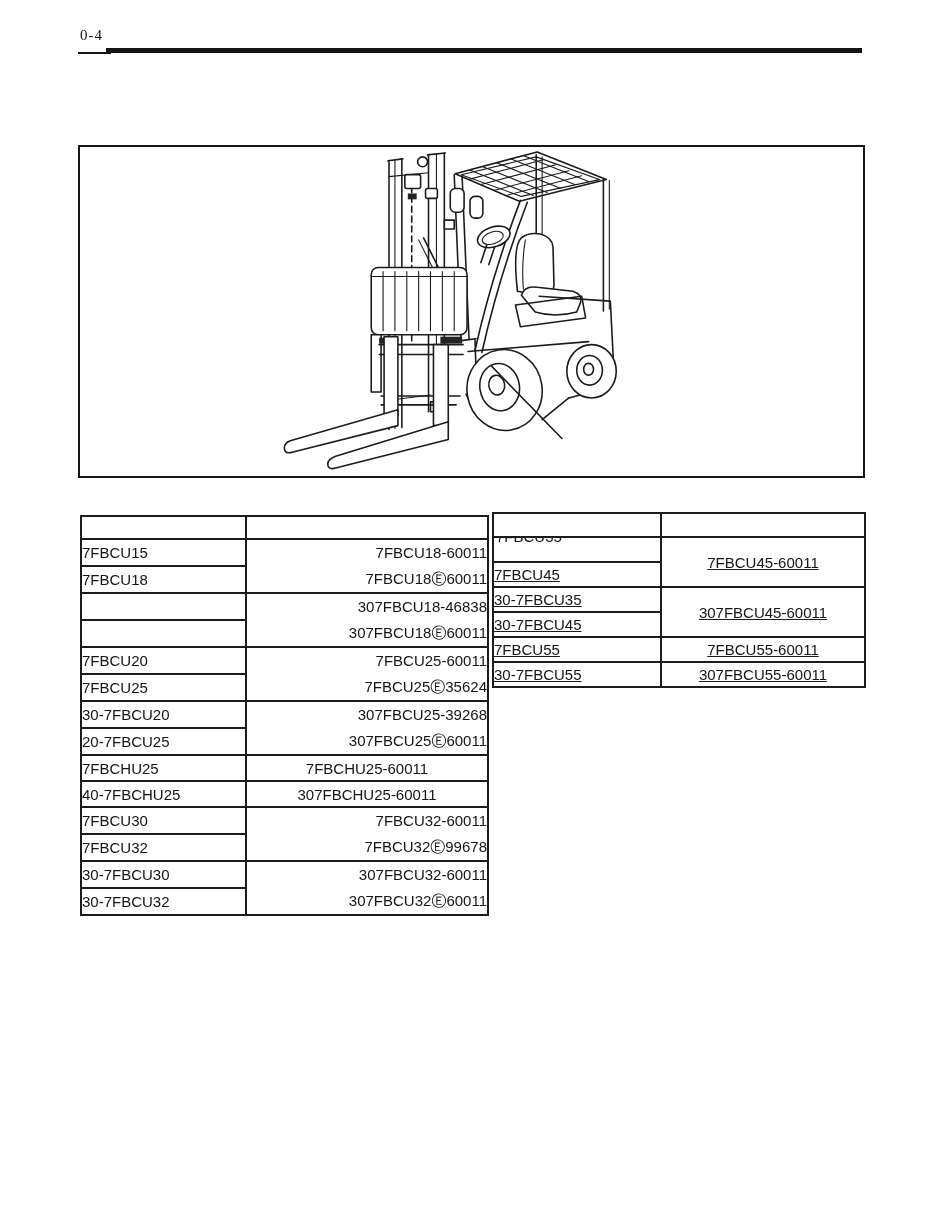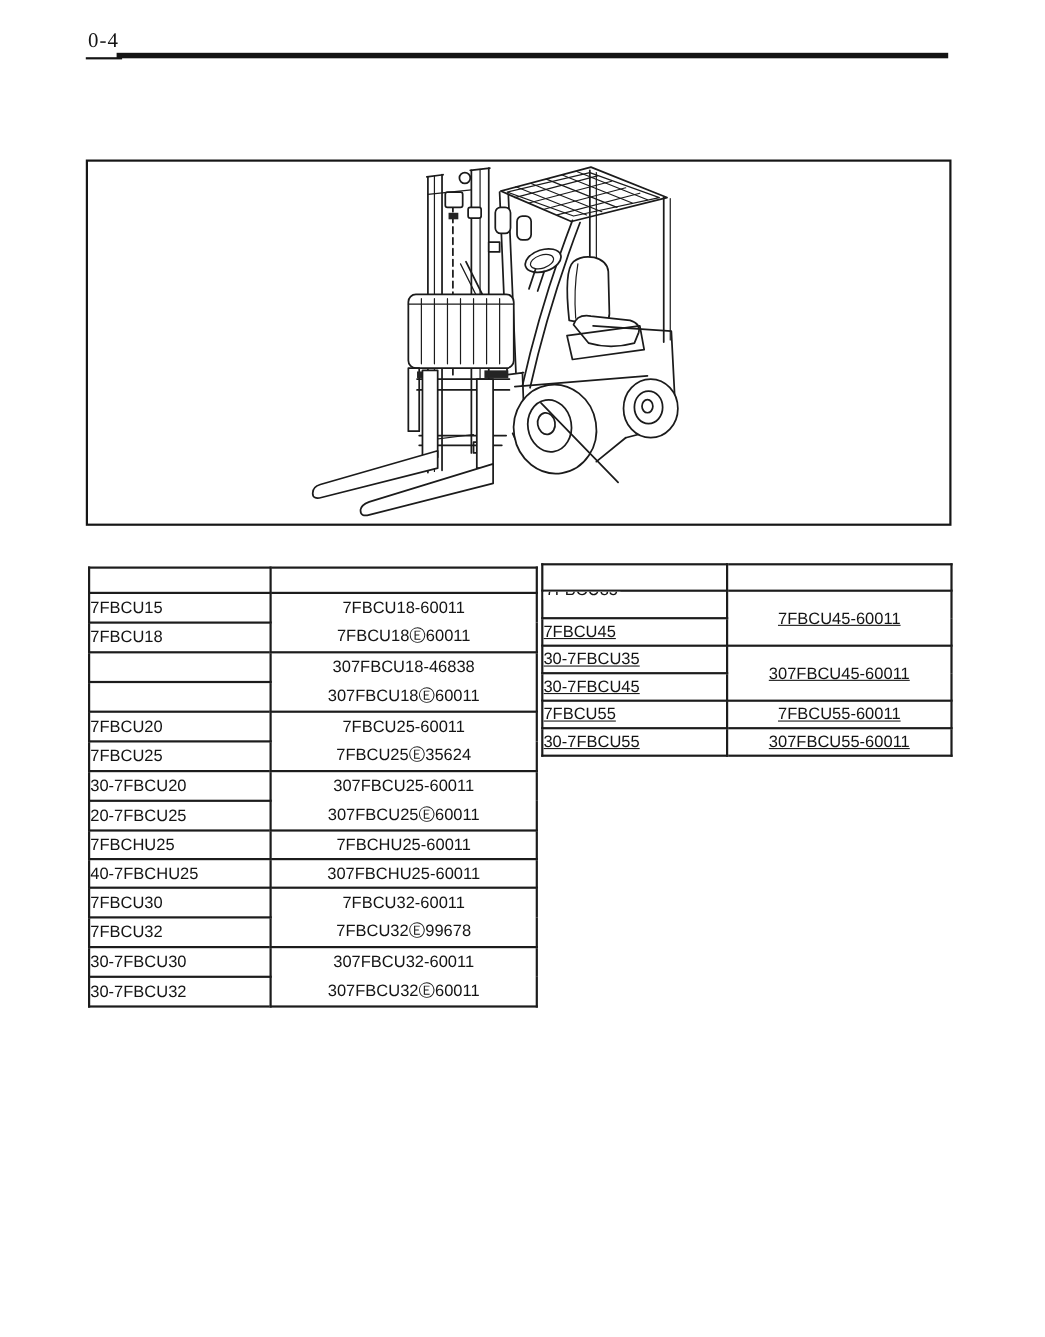--- a/index.html
+++ b/index.html
@@ -2,21 +2,21 @@
 <html><head>
 <meta charset="utf-8">
 <style>
   html,body{margin:0;padding:0;background:#fff;}
   body{width:950px;height:1215px;position:relative;overflow:hidden;
        font-family:"Liberation Sans",sans-serif;color:#1b1b1b;}
   .abs{position:absolute;}
 
   
   .page-number{left:80px;top:27px;font-family:"Liberation Serif",serif;
-               font-size:19px;letter-spacing:1px;color:#141414;}
+               font-size:15px;letter-spacing:1px;color:#141414;}
   .rule-thin{left:78px;top:52px;width:33px;height:2px;background:#141414;}
   .rule-thick{left:106px;top:48px;width:756px;height:5px;background:#141414;}
 
   
   .figure-frame{left:78px;top:145px;width:787px;height:333px;
                 border:2px solid #161616;box-sizing:border-box;background:#fff;}
   .figure-frame svg{display:block;width:100%;height:100%;}
   .sk{stroke:#1b1b1b;stroke-width:1.6;fill:none;stroke-linecap:round;stroke-linejoin:round;}
   .skw{stroke:#1b1b1b;stroke-width:1.6;fill:#fff;stroke-linejoin:round;}
   .skd{fill:#242424;stroke:none;}
@@ -27,21 +27,21 @@
   table.spec td{border:2px solid #1c1c1c;padding:0;font-size:15px;
                 color:#141414;overflow:hidden;}
   td.model{text-align:left;padding-right:9px;}
   td.serial{text-align:center;}
   .left-table{left:80px;top:515px;width:407px;}
   .right-table{left:492px;top:512px;width:372px;text-decoration:underline;}
   .left-table tr{height:26px;}
   .left-table tr.hdr{height:23px;}
   .right-table tr{height:25px;}
   .right-table tr.hdr{height:24px;}
-  .mline{height:26px;line-height:26px;}
+  .mline{height:26px;line-height:26px;text-align:right;}
   .straddle{position:relative;top:-13px;display:inline-block;background:#fff;
             padding:0 2px;}
 </style>
 </head>
 <body>
 
 <div class="abs page-number">0-4</div>
 <div class="abs rule-thin"></div>
 <div class="abs rule-thick"></div>
 
@@ -176,21 +176,21 @@
           <div class="mline">7FBCU25-60011</div>
           <div class="mline">7FBCU25Ⓔ35624</div>
         </td>
       </tr>
   <tr>
         <td class="model">7FBCU25</td>
       </tr>
   <tr>
         <td class="model">30-7FBCU20</td>
       <td class="serial" rowspan="2">
-          <div class="mline">307FBCU25-60011</div>
+          <div class="mline">307FBCU25-39268</div>
           <div class="mline">307FBCU25Ⓔ60011</div>
         </td>
       </tr>
   <tr>
         <td class="model">20-7FBCU25</td>
       </tr>
   <tr>
         <td class="model">7FBCHU25</td>
         <td class="serial">7FBCHU25-60011</td>
       </tr>

